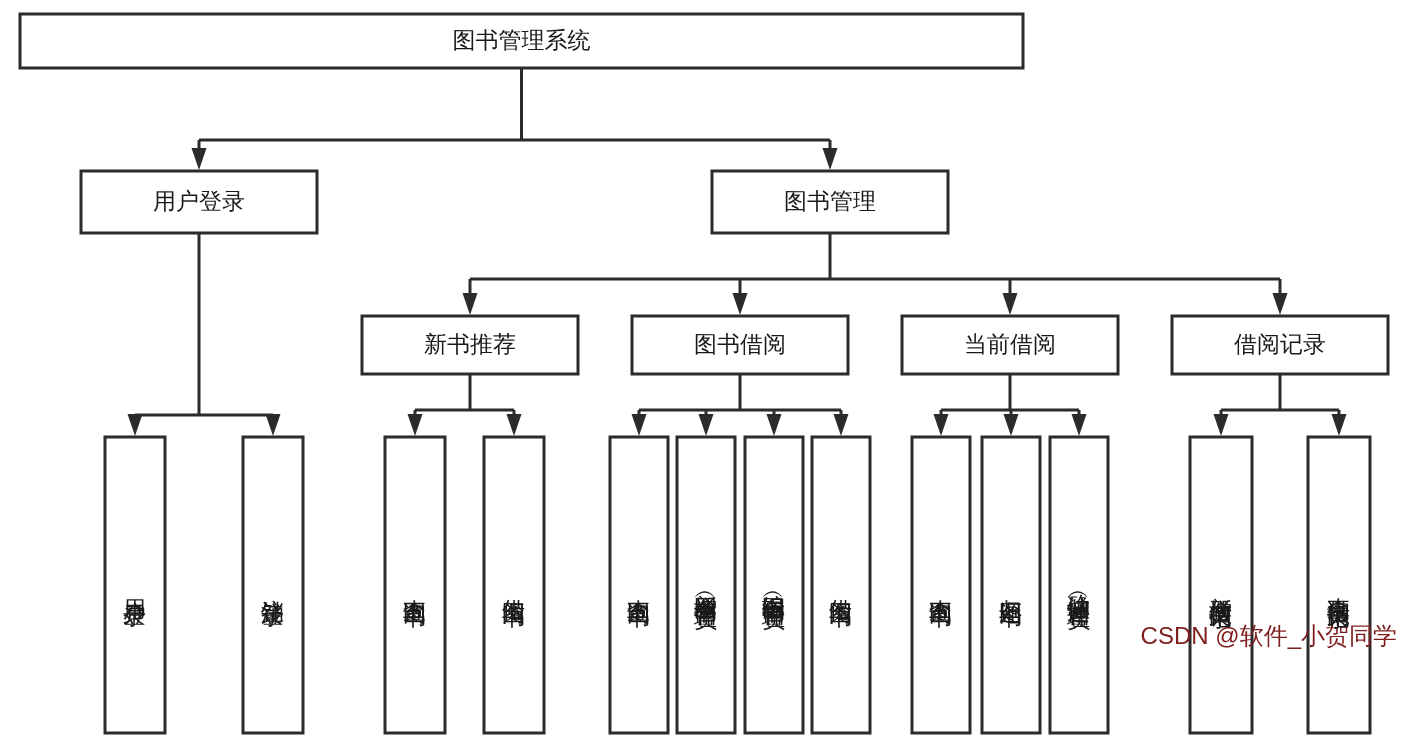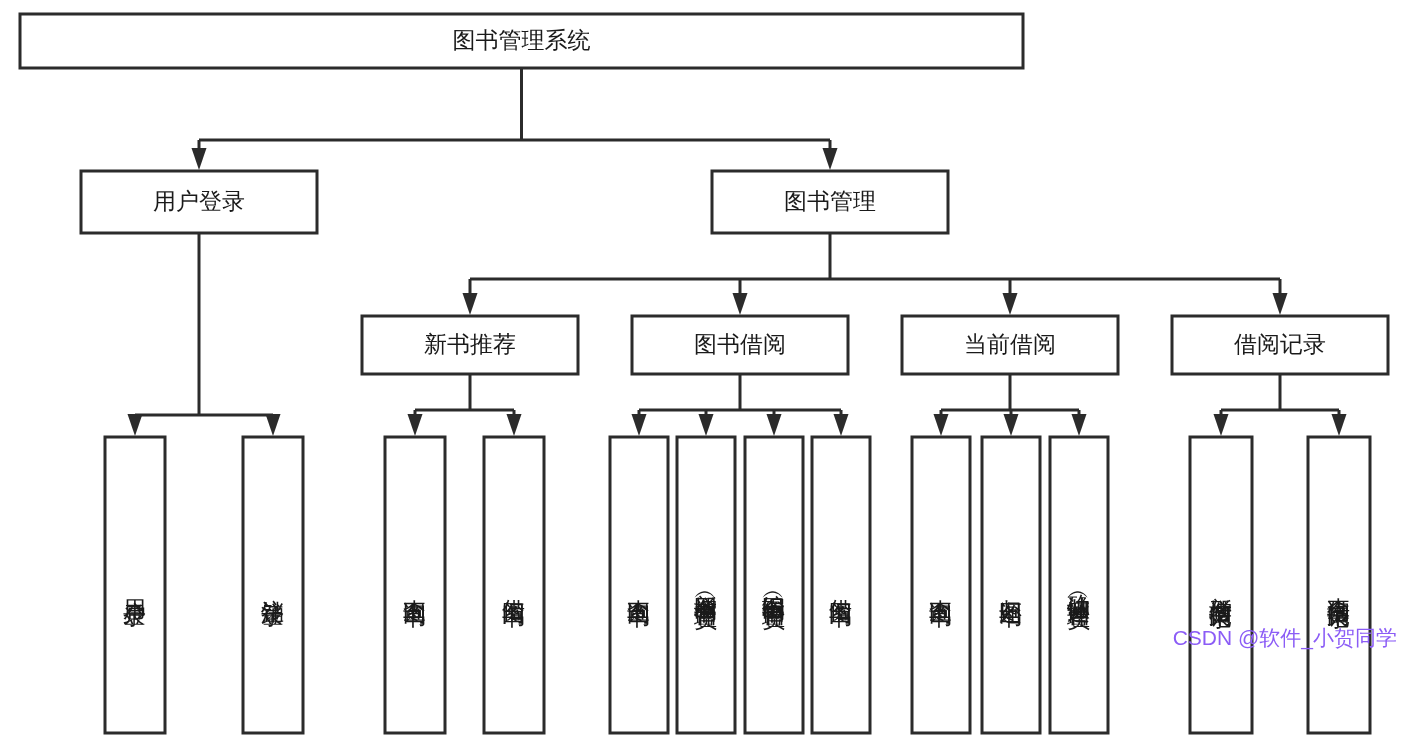--- a/index.html
+++ b/index.html
@@ -62,22 +62,22 @@
     align-items: center;
     justify-content: center;
     white-space: nowrap;
     pointer-events: none;
   }
   .watermark {
     position: absolute;
     right: 8px;
     bottom: 6px;
     font-family: "Liberation Sans", "DejaVu Sans", sans-serif;
-    font-size: 21px;
-    color: #8b5cf6;
+    font-size: 24px;
+    color: #7f1d1d;
     white-space: nowrap;
     user-select: none;
   }
 </style>
 </head>
 <body>
 
 <div id="diagram-root">
   <svg class="diagram-canvas" id="svg-canvas" viewBox="0 0 1405 747" xmlns="http://www.w3.org/2000/svg">
       <g>

